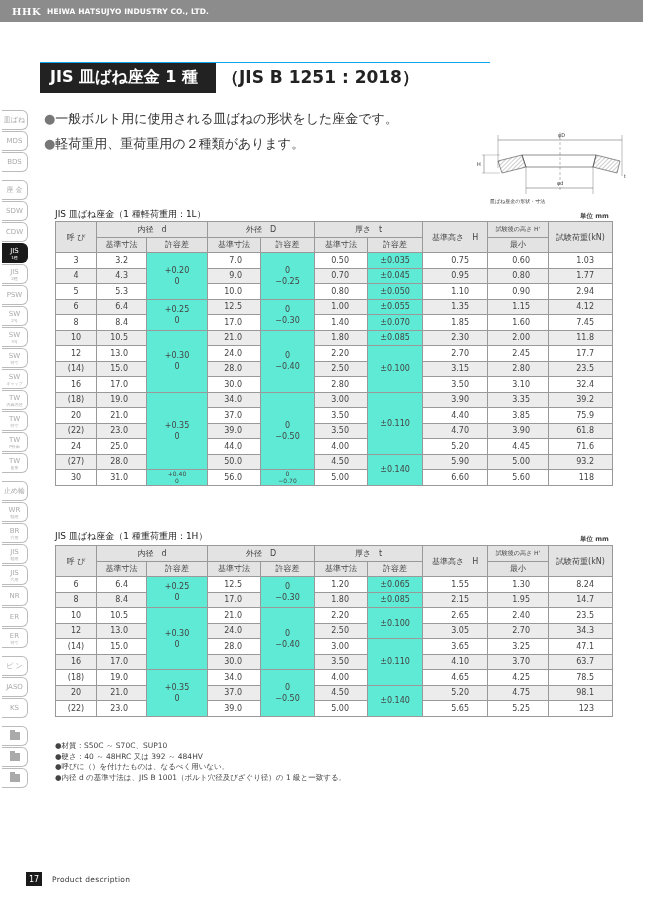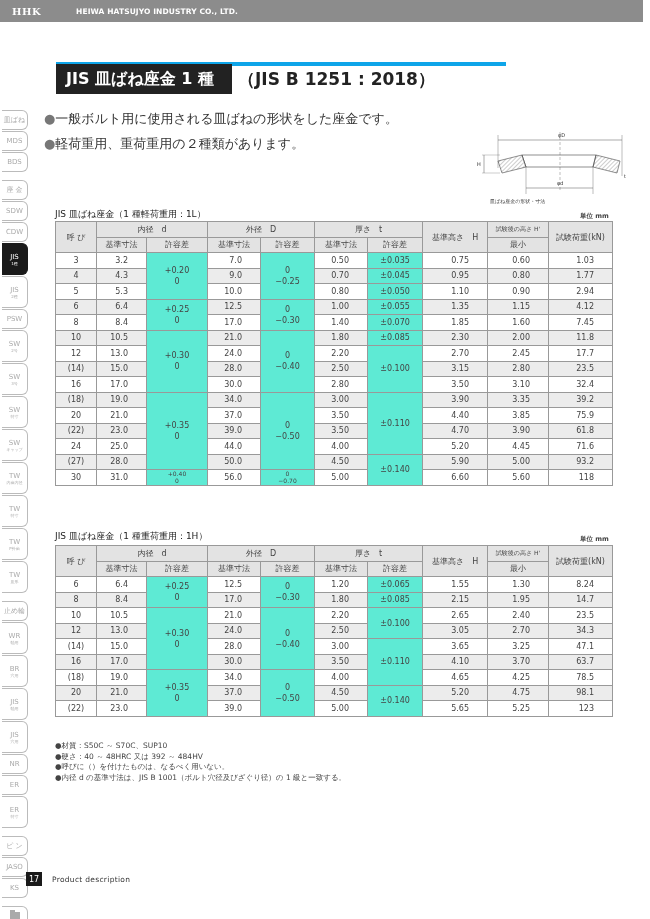--- a/index.html
+++ b/index.html
@@ -1,42 +1,42 @@
 <!DOCTYPE html>
 <html><head>
 <meta charset="utf-8">
 <style>
   * { box-sizing: border-box; margin: 0; padding: 0; }
   html, body { width: 650px; height: 919px; background: #fff; overflow: hidden; }
   body { font-family: "DejaVu Sans", sans-serif; color: #333; position: relative; }
 
   .topbar { position: absolute; left: 0; top: 0; width: 643px; height: 22px; background: #8c8c8c; display: flex; align-items: center; }
   .topbar .logo { font-family: "DejaVu Serif", serif; font-weight: bold; color: #fff; font-size: 10px; margin-left: 12px; letter-spacing: 0.5px; }
-  .topbar .company { color: #fff; font-size: 7.5px; font-weight: bold; margin-left: 35px; letter-spacing: 0.1px; }
-
-  .titlebar { position: absolute; left: 56px; top: 62px; width: 450px; height: 30px; border-top: 4px solid #0ea5e9; display: flex; align-items: center; }
+  .topbar .company { color: #fff; font-size: 7.5px; font-weight: bold; margin-left: 6px; letter-spacing: 0.1px; }
+
+  .titlebar { position: absolute; left: 40px; top: 62px; width: 450px; height: 30px; border-top: 1px solid #0ea5e9; display: flex; align-items: center; }
   .titlebar .dark { background: #222; color: #fff; height: 30px; width: 176px; display: flex; align-items: center; padding-left: 10px; font-size: 16px; font-weight: bold; }
   .titlebar .std { color: #222; font-size: 17px; font-weight: bold; margin-left: 6px; }
 
   .intro { position: absolute; left: 44px; top: 106px; font-family: "DejaVu Serif", serif; font-size: 13px; color: #333; line-height: 25px; }
   .intro .bullet { color: #777; }
 
   .diagram { position: absolute; left: 460px; top: 128px; width: 170px; height: 82px; }
   .diagram .caption { position: absolute; left: 30px; top: 70px; font-size: 5px; color: #333; }
 
   .unit { position: absolute; font-size: 6.5px; color: #444; font-weight: bold; }
 
   .tbl-title { position: absolute; left: 55px; font-size: 9px; color: #222; }
 
   .sidebar { position: absolute; left: 2px; top: 110px; width: 26px; }
   .tab { width: 26px; border: 1px solid #bbb; border-left: none; border-radius: 0 6px 6px 0; color: #aaa; font-size: 7px; text-align: center; display: flex; flex-direction: column; align-items: center; justify-content: center; margin-bottom: 1px; height: 20px; line-height: 8px; background: #fff; }
   .tab .sub { font-size: 4px; line-height: 5px; color: #aaa; }
   .tab.active { background: #1a1a1a; color: #fff; border-color: #1a1a1a; }
   .tab.active .sub { color: #fff; }
-  .tab.tall { height: 32px; }
+  .tab.tall { height: 20px; }
   .tab.gap { margin-top: 8px; }
   .folder { width: 10px; height: 8px; background: #aaa; position: relative; }
   .folder::before { content: ""; position: absolute; left: 0; top: -2px; width: 5px; height: 3px; background: #aaa; }
 
   table.spec { position: absolute; left: 55px; border-collapse: collapse; border: 1.5px solid #444; font-size: 8px; color: #444; table-layout: fixed; }
   table.spec th, table.spec td { border: 1px solid #999; height: 15.5px; padding: 0 3px; font-weight: normal; }
   table.spec th { background: #e3e3e3; font-size: 8px; color: #444; }
   table.spec th.small { font-size: 6px; }
   table.spec td { text-align: center; }
   table.spec td.r { text-align: right; padding-right: 18px; }

